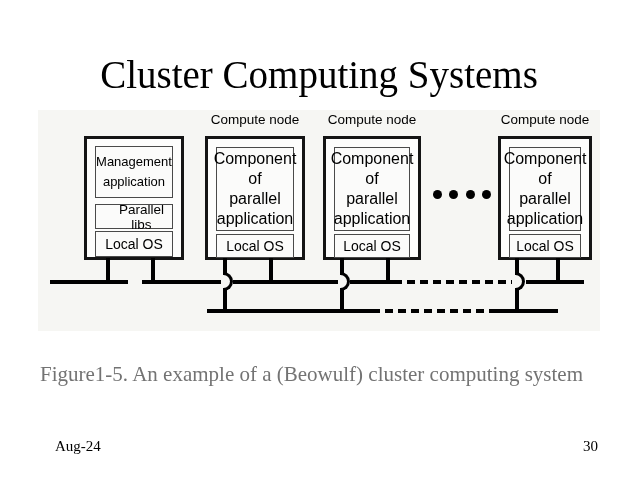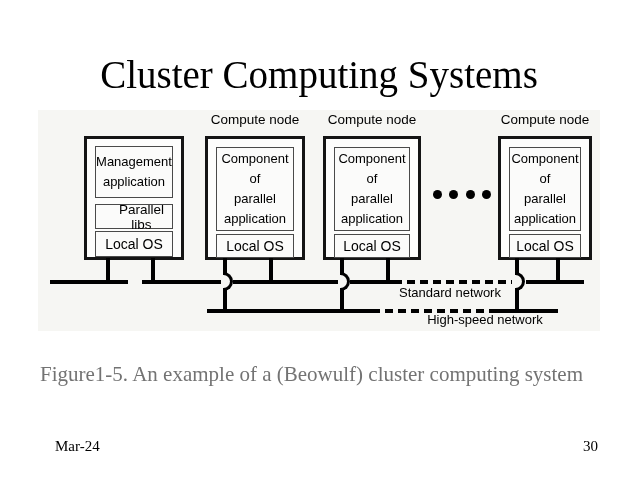--- a/index.html
+++ b/index.html
@@ -16,21 +16,21 @@
   .node{position:absolute;top:3px;}
   .node-label{width:100%;text-align:center;font-size:13.5px;line-height:14px;height:16px;}
   .node-box{position:absolute;top:23px;left:0;right:0;bottom:0;border:3.5px solid #141414;background:#fdfdfc;}
   .node{height:147px;}
   .inner{position:absolute;left:8px;right:8px;border:1.5px solid #4a4a4a;background:#fbfbfa;
          display:flex;align-items:center;justify-content:center;text-align:center;}
   .prewrap{white-space:pre-line;}
   .mgmt{top:7px;height:50px;font-size:13px;line-height:20px;}
   .libs{top:65px;height:23px;font-size:13.5px;padding-left:15px;}
   .os-m{top:92px;height:24px;font-size:14px;}
-  .comp{top:8px;height:82px;font-size:13px;line-height:20px;}
+  .comp{top:8px;height:82px;font-size:16px;line-height:20px;}
   .os-c{top:95px;height:22px;font-size:14px;}
 
   .node-master{left:46px;width:100px;}
   .node-c1{left:167px;width:100px;}
   .node-c2{left:285px;width:98px;}
   .node-c3{left:460px;width:94px;}
 
   .dots{position:absolute;left:395px;top:79px;width:58px;height:10px;
         display:flex;justify-content:space-between;align-items:center;}
   .dot{width:9px;height:9px;border-radius:50%;background:#000;}
@@ -127,21 +127,19 @@
     <div class="vline" style="left:302px;top:148px;height:15px;"></div>
     <div class="hop" style="left:302px;top:162px;"></div>
     <div class="vline" style="left:302px;top:180px;height:23px;"></div>
     <div class="vline" style="left:348px;top:148px;height:25px;"></div>
 
     <div class="vline" style="left:477px;top:148px;height:15px;"></div>
     <div class="hop" style="left:477px;top:162px;"></div>
     <div class="vline" style="left:477px;top:180px;height:23px;"></div>
     <div class="vline" style="left:518px;top:148px;height:25px;"></div>
 
-    <div class="netlabel lbl-standard">Standard network</div>
-    <div class="netlabel lbl-highspeed">High-speed network</div>
   </div>
 
   <p class="caption">Figure1-5. An example of a (Beowulf) cluster computing system</p>
 
-  <div class="footer-date">Mar-24</div>
+  <div class="footer-date">Aug-24</div>
   <div class="footer-page">30</div>
 </div>
 
 </body></html>

